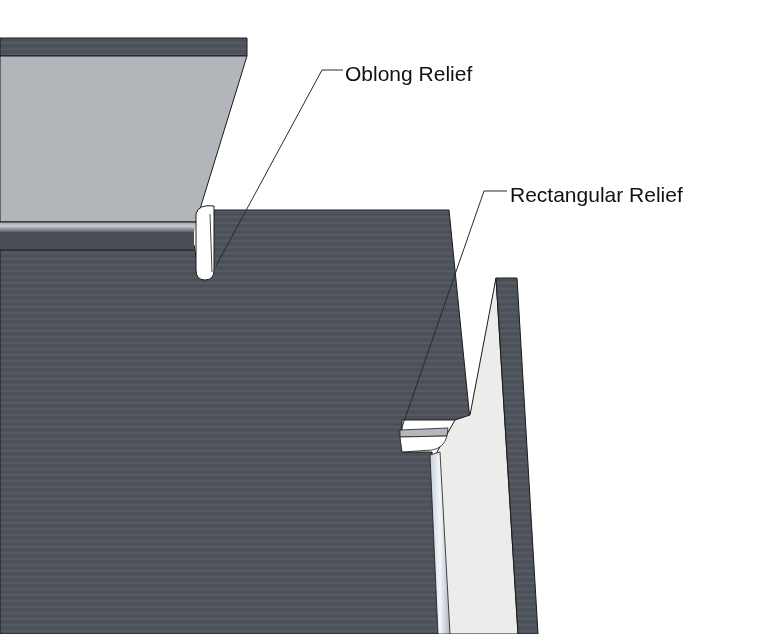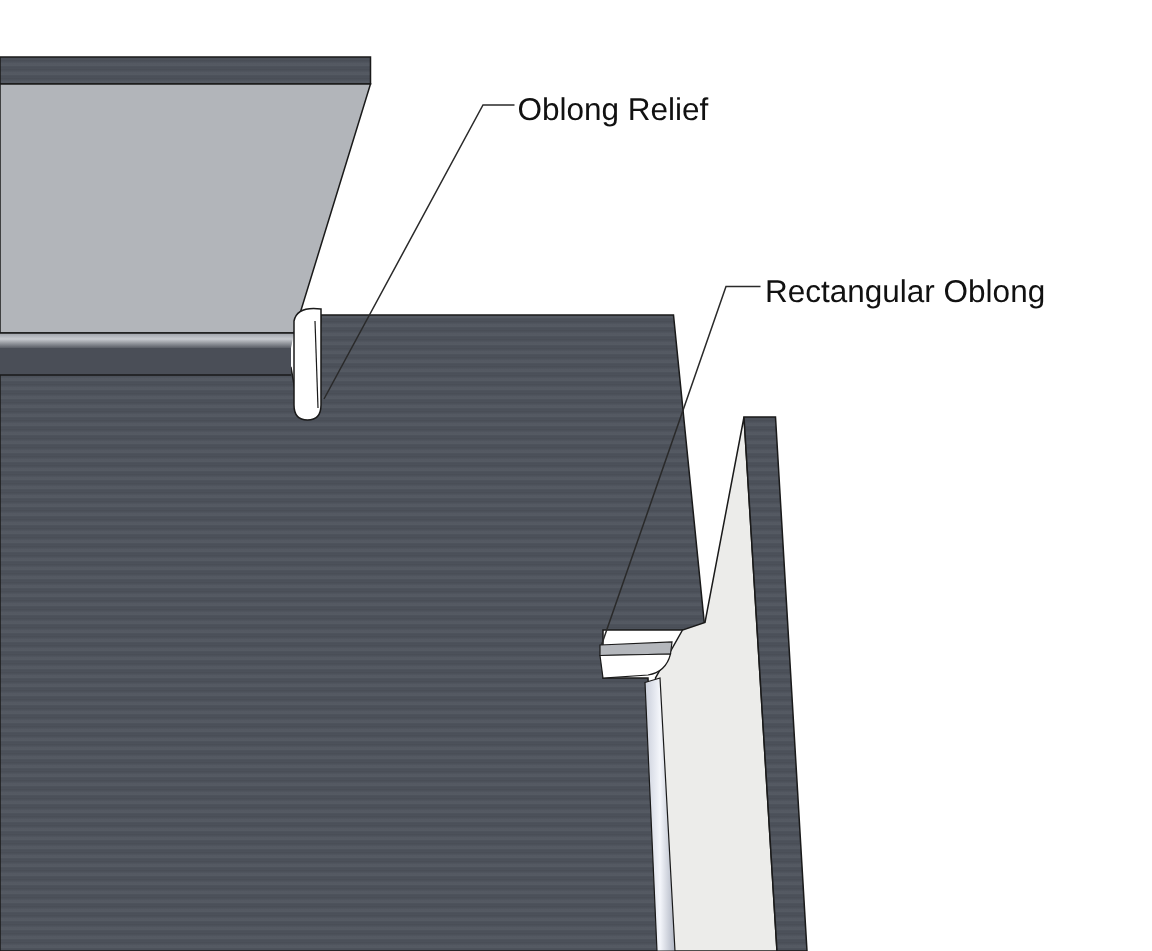--- a/index.html
+++ b/index.html
@@ -82,13 +82,13 @@
 
   <g>
     <polyline points="343,70 322,70 216,266" fill="none" stroke="#2a2a2a" stroke-width="1"></polyline>
   </g>
   <g>
     <polyline points="507,191 484,191 401,430" fill="none" stroke="#2a2a2a" stroke-width="1"></polyline>
   </g>
 </svg>
 
 <div class="callout-label" id="label-oblong">Oblong Relief</div>
-<div class="callout-label" id="label-rect">Rectangular Oblong</div>
+<div class="callout-label" id="label-rect">Rectangular Relief</div>
 
 </body></html>

